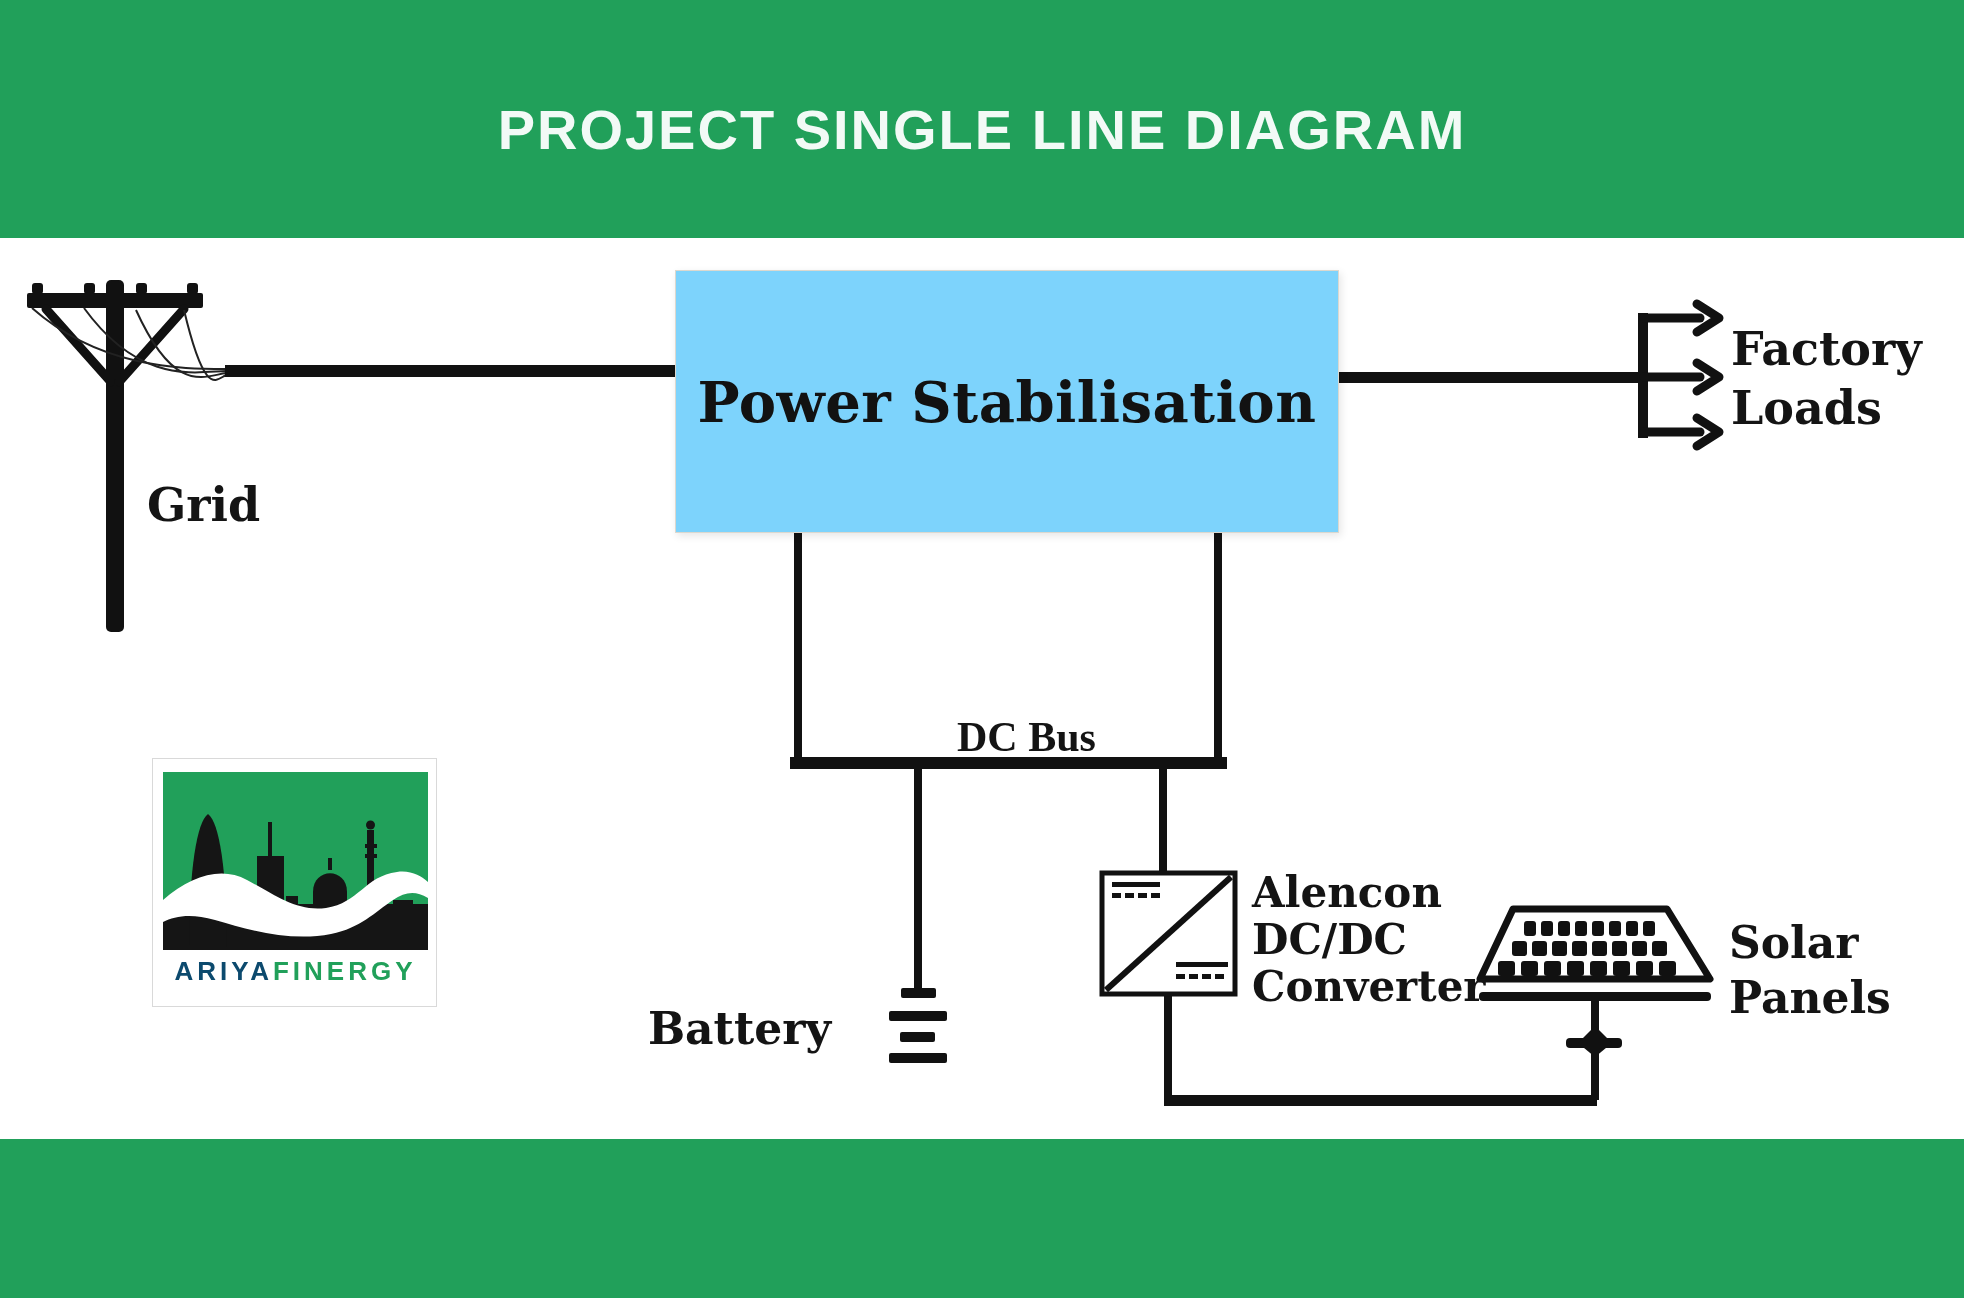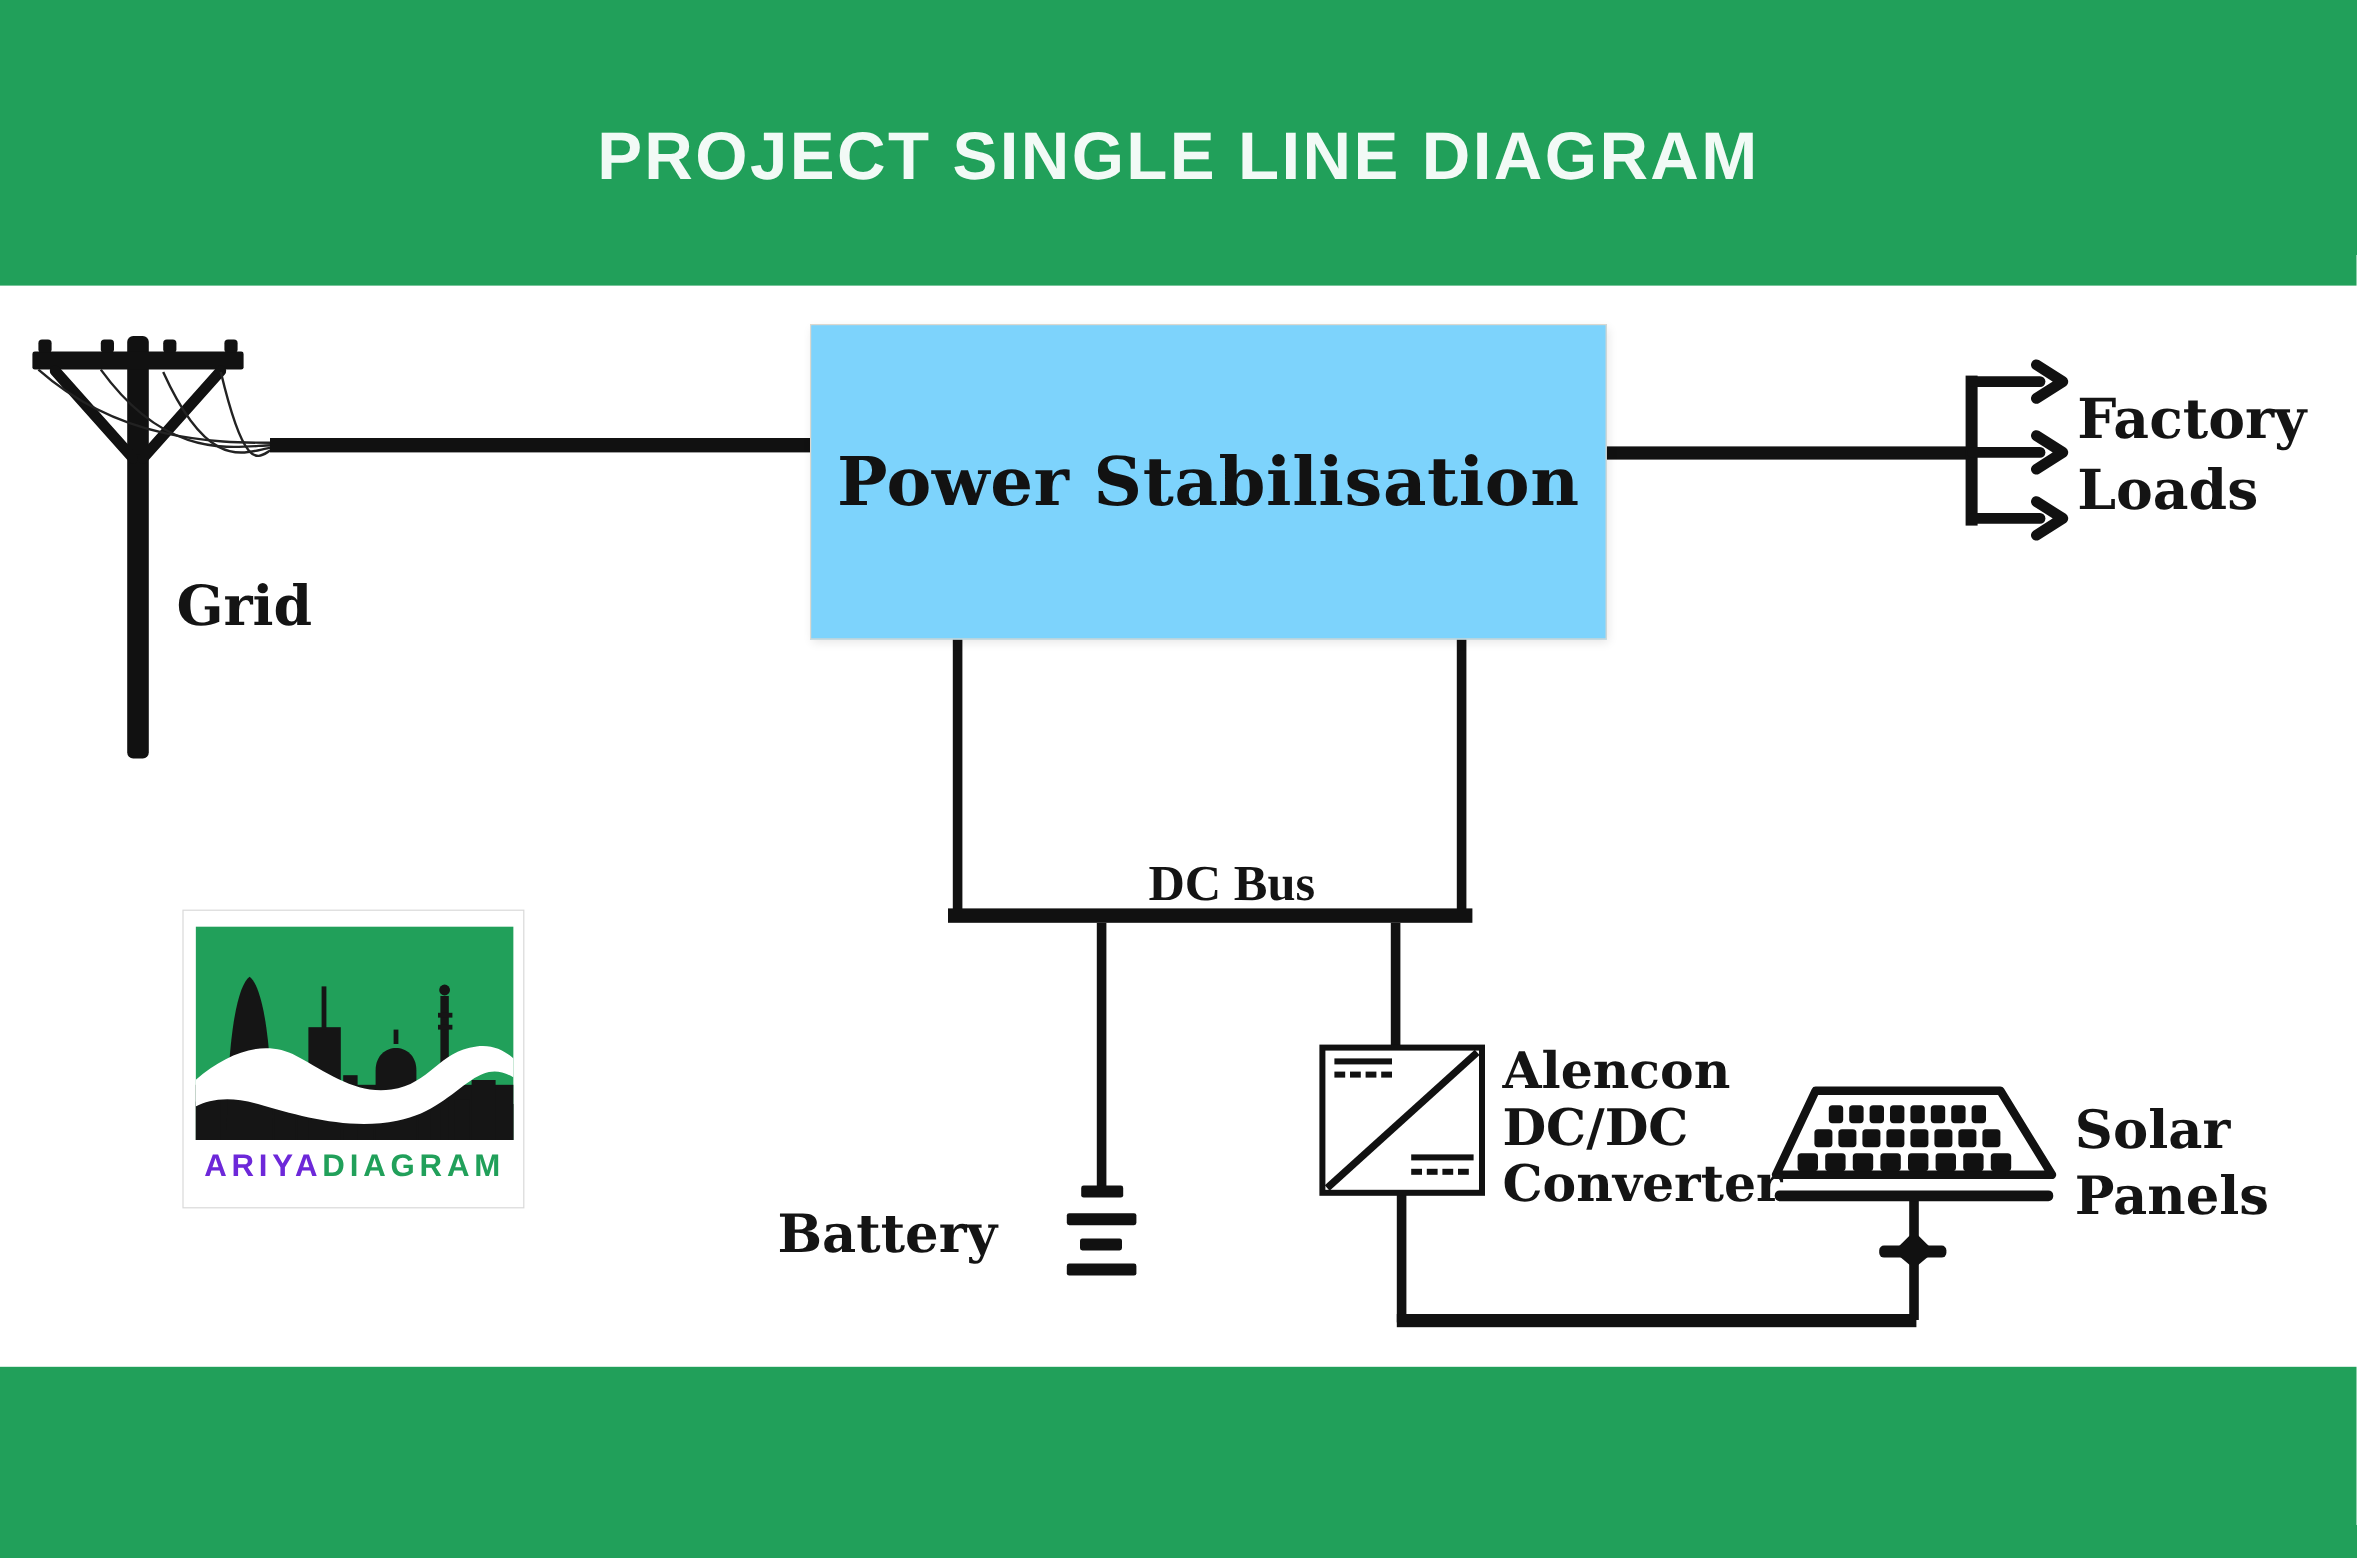--- a/index.html
+++ b/index.html
@@ -50,21 +50,21 @@
   #logo-card{
     position:absolute;left:152px;top:758px;width:285px;height:249px;
     background:#fff;border:1px solid #d9d9d9;box-sizing:border-box;
   }
   #logo-art{position:absolute;left:10px;top:13px;}
   #logo-wordmark{
     position:absolute;left:0;top:197px;width:285px;
     text-align:center;font-weight:bold;font-size:26px;
     letter-spacing:4px;line-height:1.2;white-space:nowrap;
   }
-  #logo-wordmark .brand-black{color:#6d28d9;margin-top:27px;}
+  #logo-wordmark .brand-black{color:#0c4a6e;margin-top:27px;}
   #logo-wordmark .brand-green{color:#21a05a;}
 </style>
 </head>
 <body>
 
 <div id="stage">
 
   <div id="band-top" class="band"></div>
   <div id="page-title">PROJECT SINGLE LINE DIAGRAM</div>
 
@@ -223,19 +223,19 @@
         <rect x="216" y="144" width="12" height="34"></rect>
         <rect x="230" y="128" width="20" height="50"></rect>
         <rect x="252" y="148" width="13" height="30"></rect>
       </g>
       <path fill="#ffffff" d="M0,128 C28,104 58,94 84,108 C112,123 134,140 163,136
            C196,131 202,104 234,100 C248,98 258,104 265,110
            L265,126 C252,118 242,120 230,128 C212,140 198,156 168,162
            C128,170 86,158 52,148 C28,141 12,144 0,150 Z"></path>
     </svg>
     <div id="logo-wordmark">
-      <span class="brand-black">ARIYA</span><span class="brand-green">DIAGRAM</span>
+      <span class="brand-black">ARIYA</span><span class="brand-green">FINERGY</span>
     </div>
   </div>
 
   <div id="band-bottom" class="band"></div>
 
 </div>
 
 </body></html>

